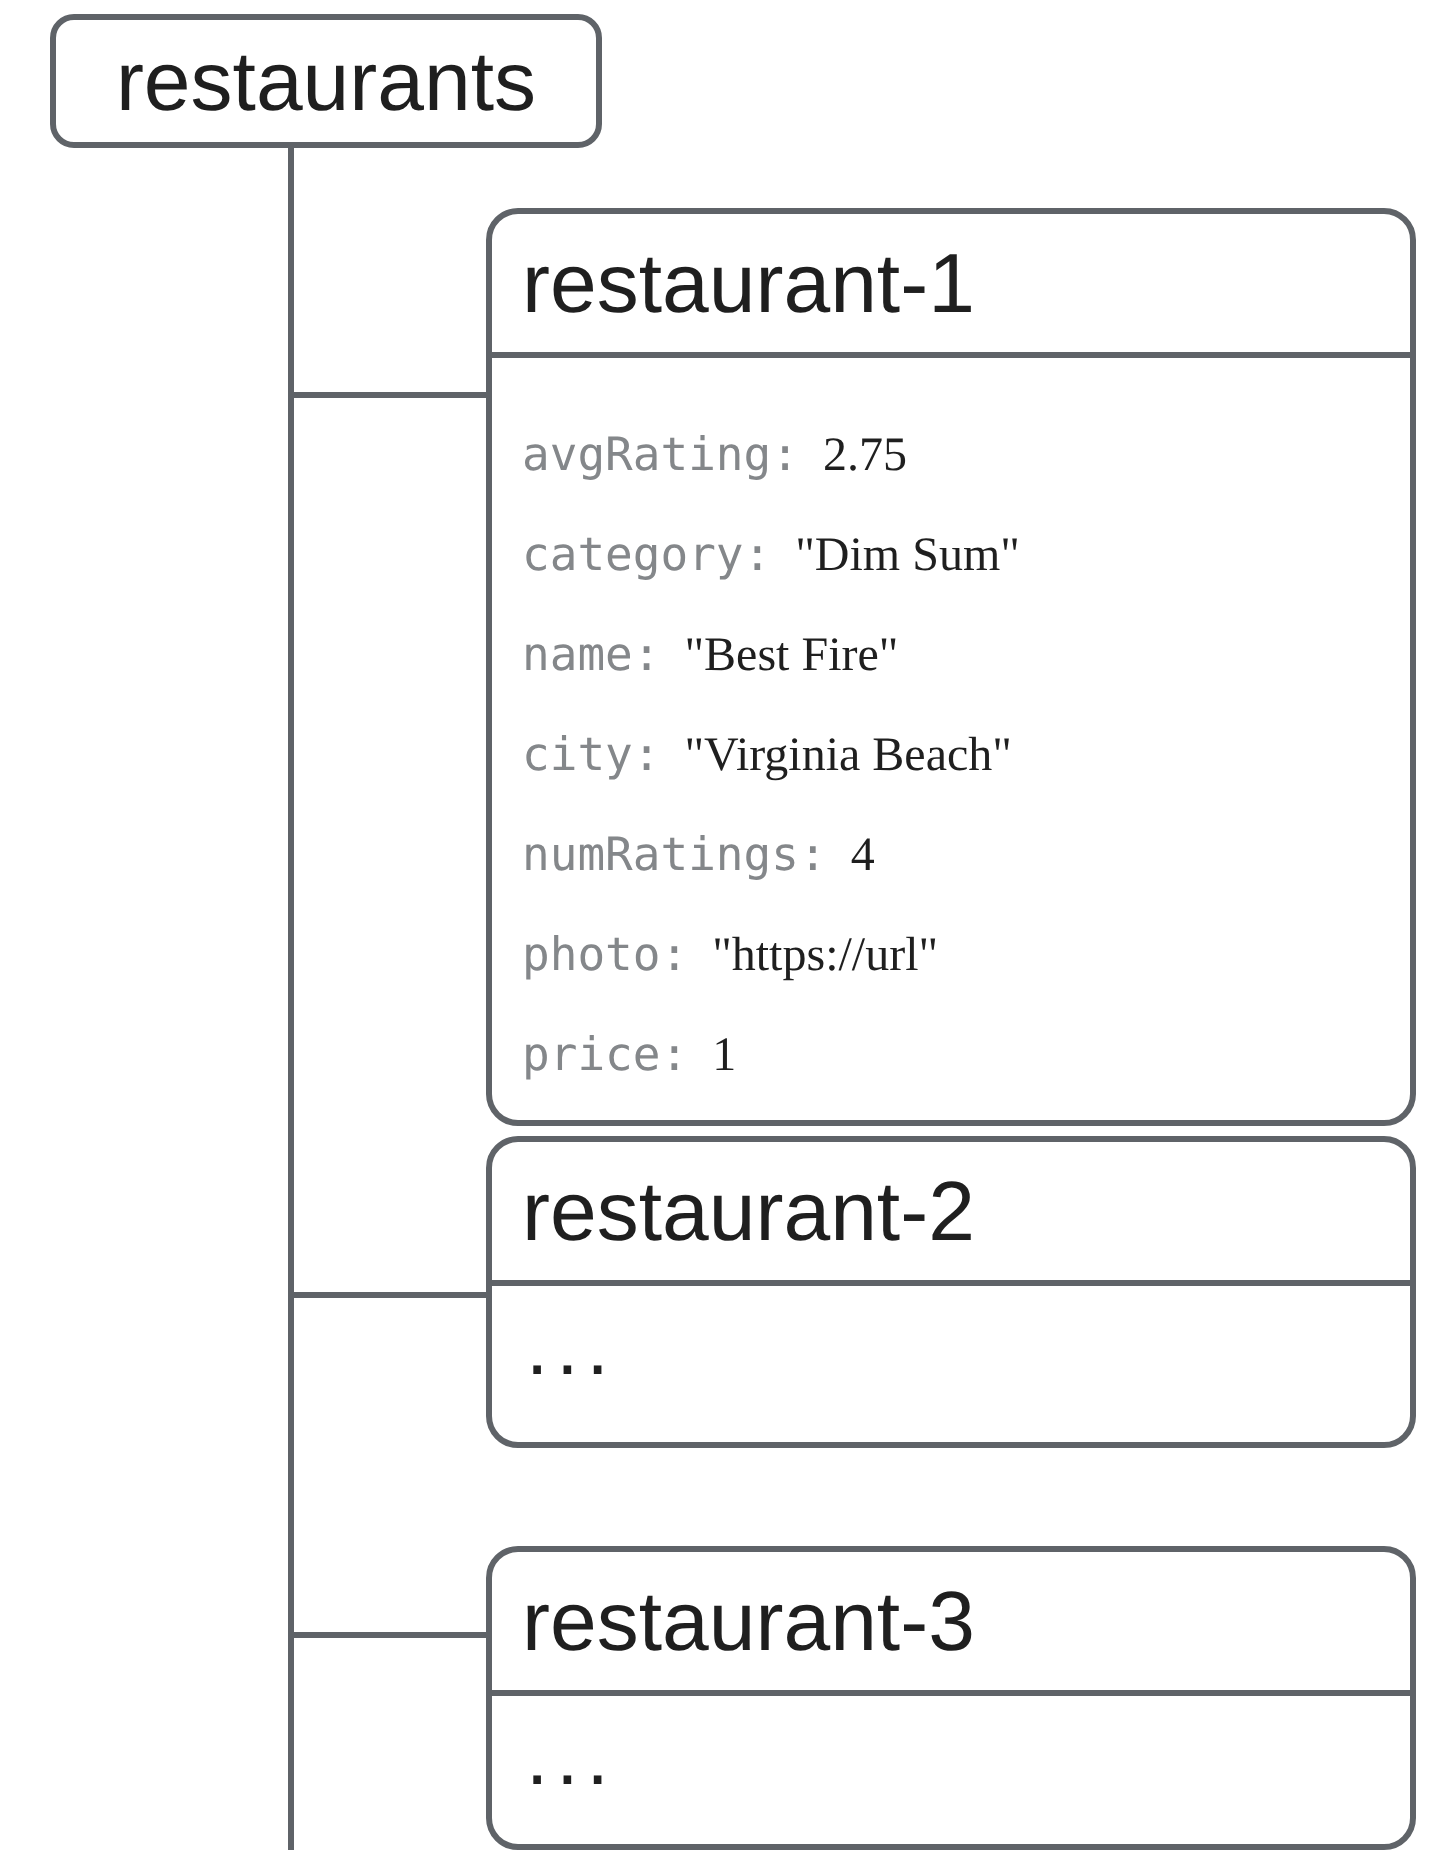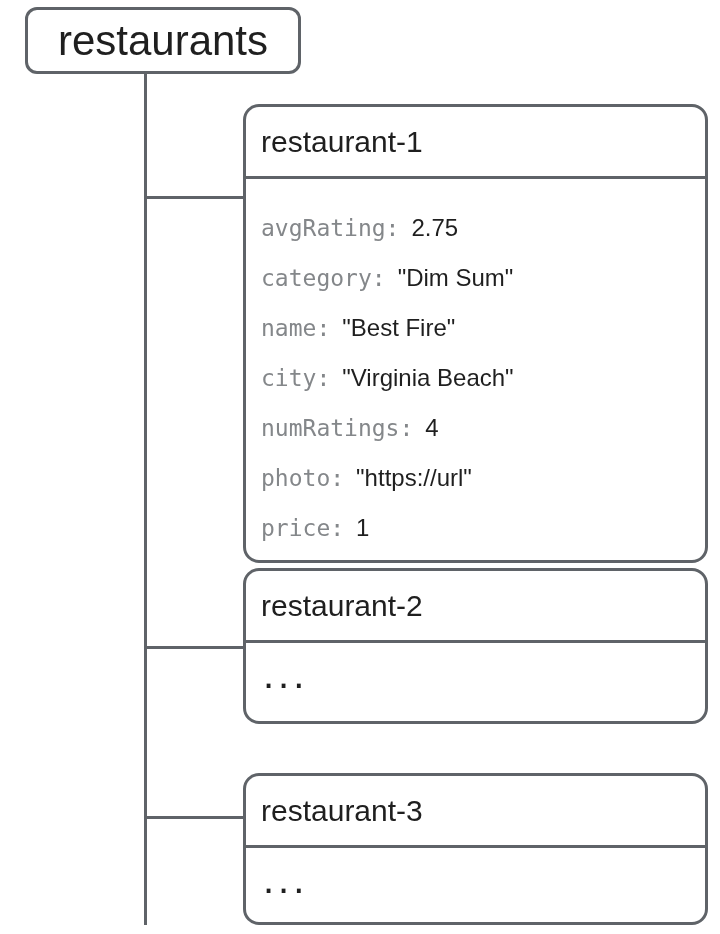--- a/index.html
+++ b/index.html
@@ -62,41 +62,42 @@
   }
   .card-1 { top: 104px; height: 459px; }
   .card-2 { top: 568px; height: 156px; }
   .card-3 { top: 773px; height: 152px; }
 
   .card-header {
     height: 72px;
     border-bottom: 3px solid var(--line);
     display: flex; align-items: center;
     padding-left: 15px;
-    font-size: 30px;
+    font-size: 42px;
     color: var(--text);
     white-space: nowrap;
   }
 
   .card-body { padding: 24px 15px 0 15px; }
 
   .field-row {
     height: 50px;
     display: flex; align-items: center;
     white-space: nowrap;
   }
   .field-key {
     font-family: "DejaVu Sans Mono", "Liberation Mono", monospace;
     font-size: 23px;
     color: var(--key-text);
   }
   .field-value {
     font-size: 24px;
     color: var(--text);
     margin-left: 12px;
+    font-family: Liberation Serif, serif;
   }
 
   .card-placeholder {
     height: 62px;
     display: flex; align-items: center;
     padding-left: 17px;
     font-size: 40px;
     letter-spacing: 4px;
     color: var(--text);
   }

